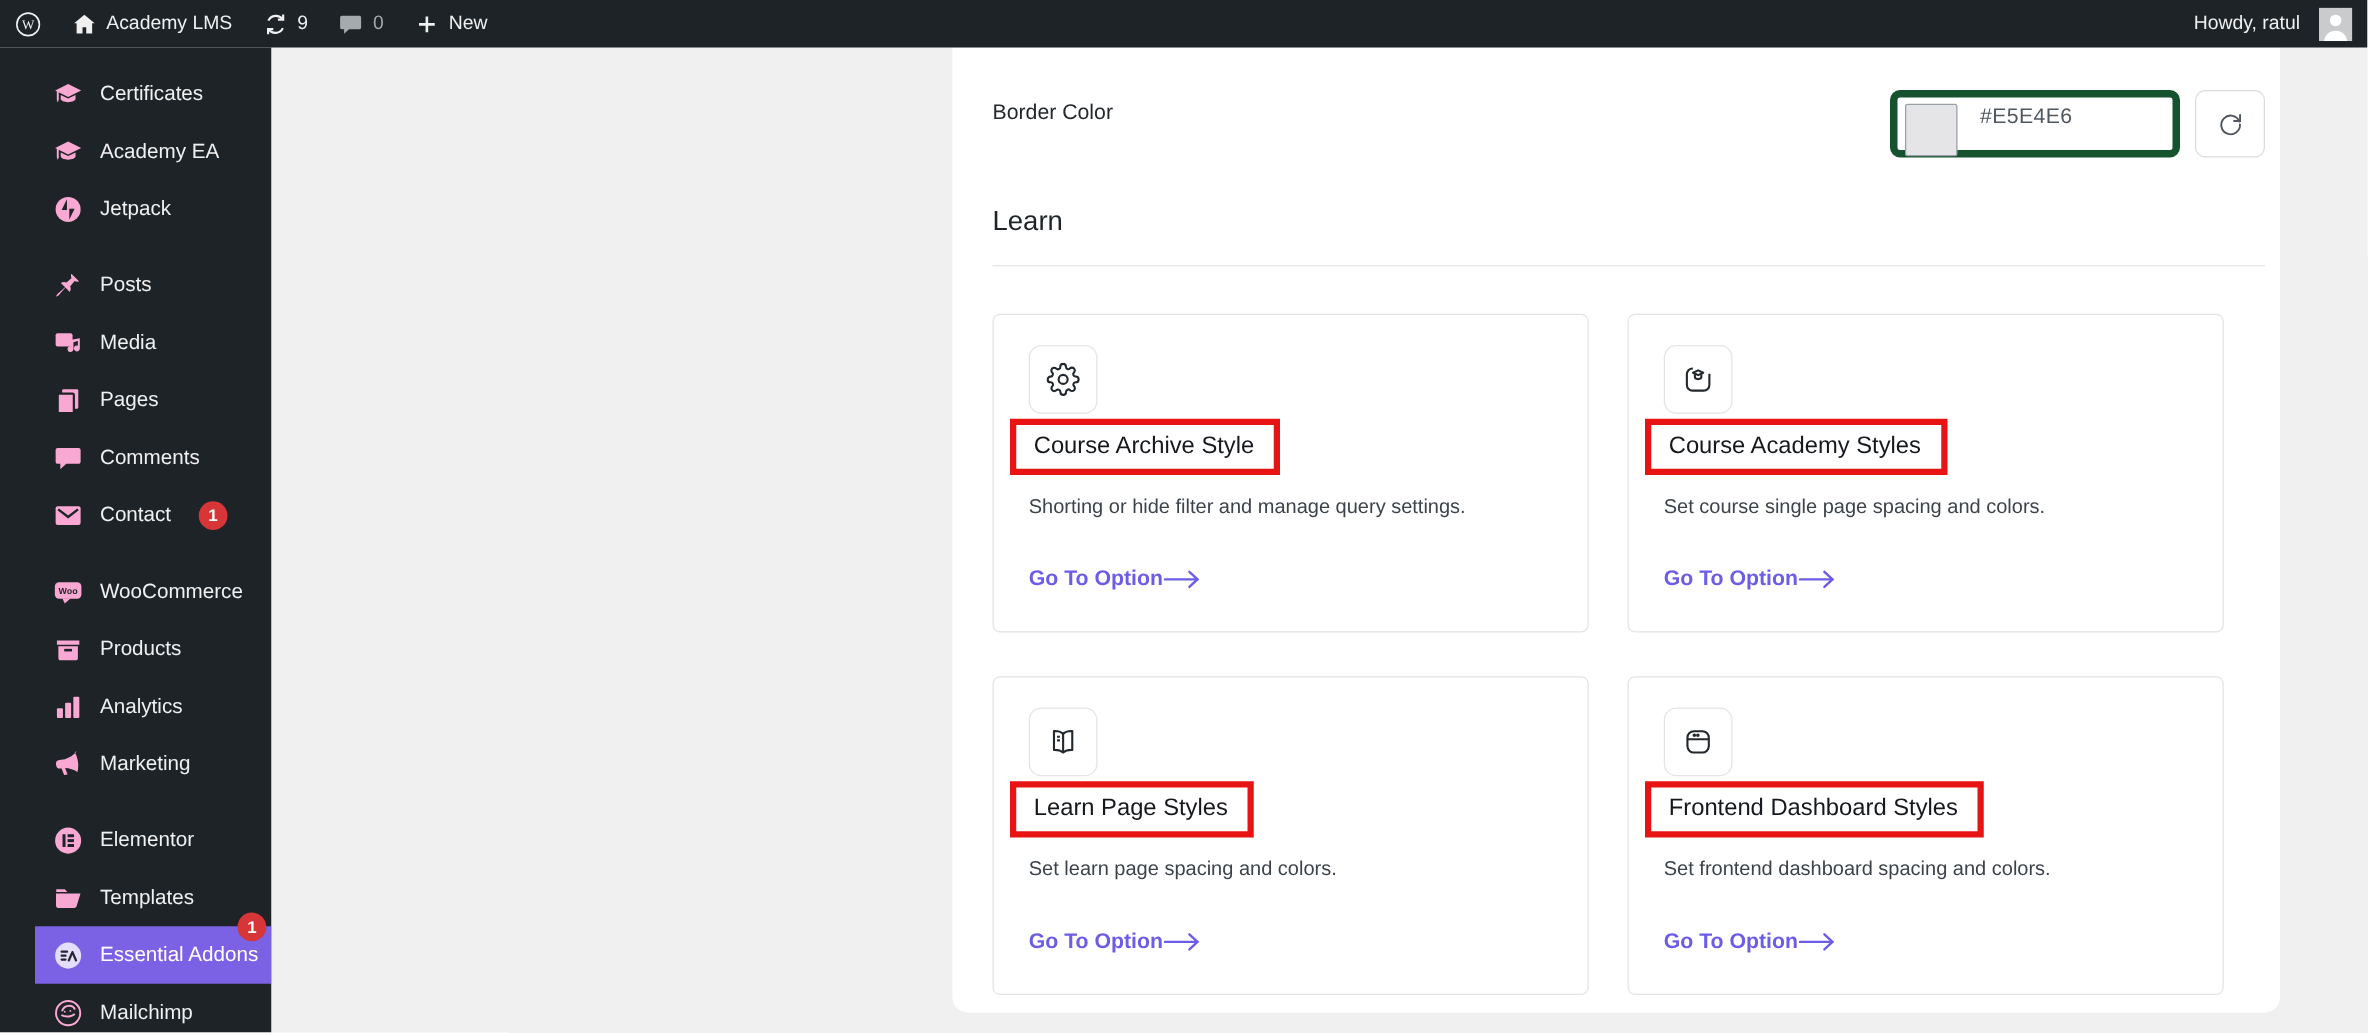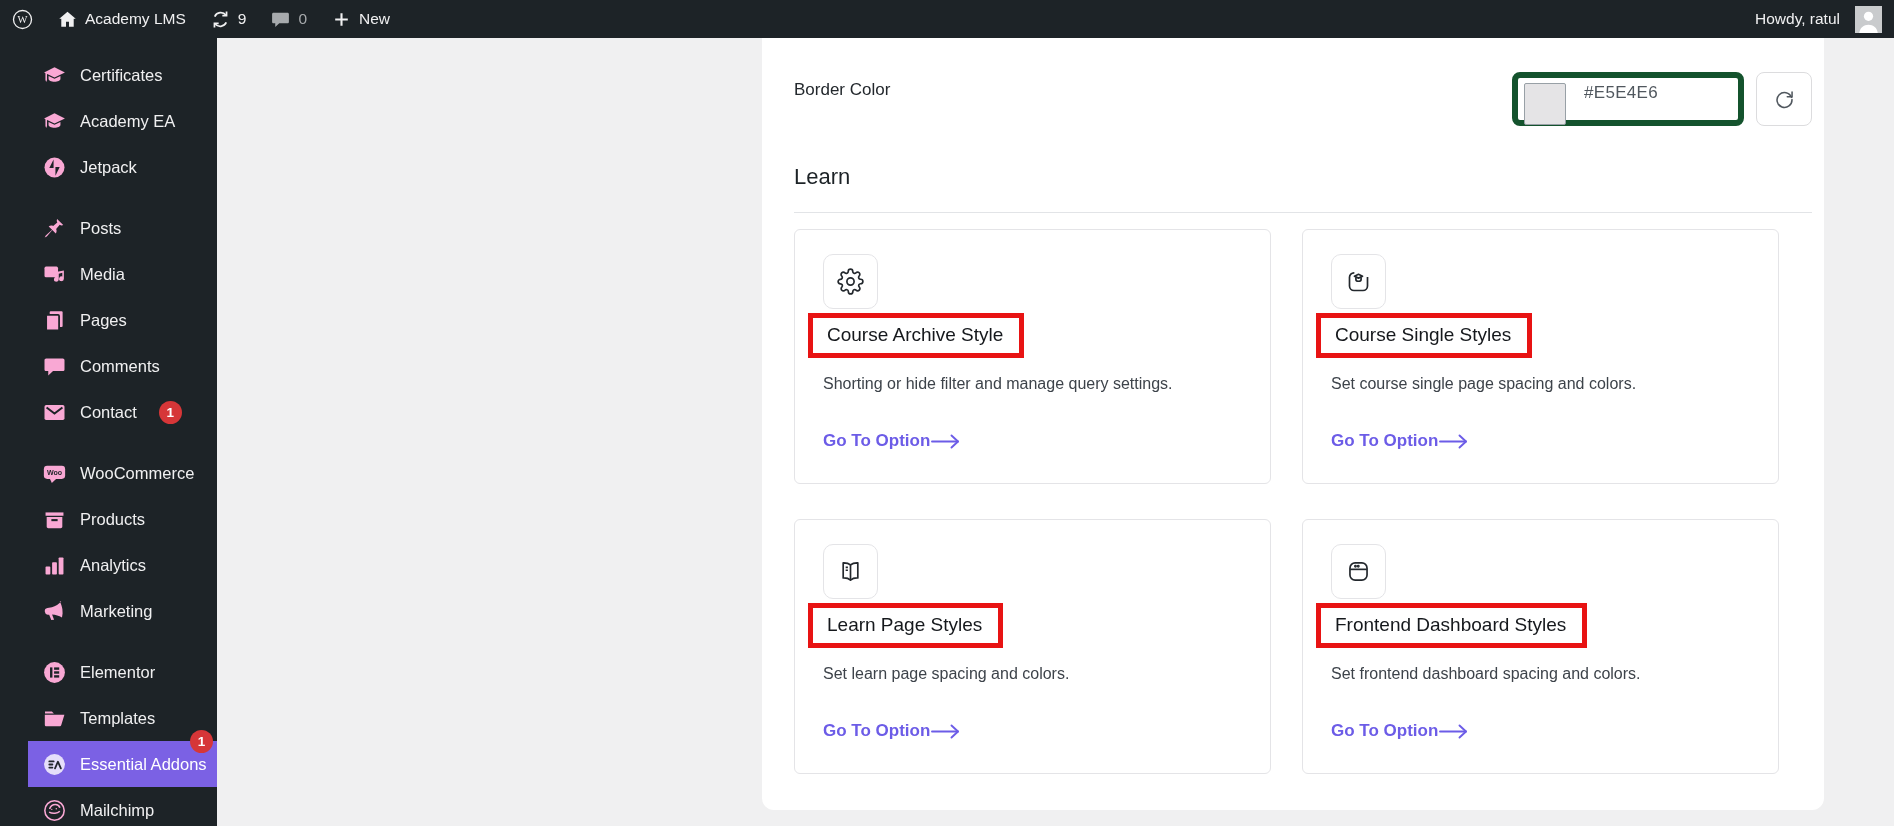--- a/index.html
+++ b/index.html
@@ -84,21 +84,21 @@
     background:#fff; display:flex; align-items:center; justify-content:center; cursor:pointer;
   }
   .reset-btn span { width:23px; height:23px; }
   .reset-btn svg { width:100%; height:100%; }
 
   .section-title { margin-top:38px; font-size:22px; font-weight:500; color:#1d2327; }
   .divider { margin-top:22px; border-top:1px solid #e2e4e7; }
 
   
   .cards {
-    margin-top:16px;
+    margin-top:38px;
     display:grid; grid-template-columns:477px 477px; gap:35px 31px;
   }
   .card {
     height:255px; background:#fff;
     border:1px solid #e4e4e7; border-radius:6px;
     padding:24px 28px 0 28px;
   }
   .card-icon {
     width:55px; height:55px;
     border:1px solid #e4e4e7; border-radius:10px;
@@ -390,21 +390,21 @@
               <path d="M21.5 2.5 28 8.5 21.5 14.5"></path>
             </svg>
           </span>
         </a></div>
       <div class="card"><div class="card-icon">
           <svg viewBox="0 0 24 24" fill="none" stroke="#23282d" stroke-width="1.5">
             <path d="M8.3 4.3H8a4 4 0 0 0-4 4v7.7a4 4 0 0 0 4 4h8a4 4 0 0 0 4-4V8"></path>
             <path d="M8.4 7.3 12 5.6l3.6 1.7L12 9z" stroke-linejoin="round"></path>
             <path d="M9.7 8.3v1.9c0 .9 1 1.6 2.3 1.6s2.3-.7 2.3-1.6V8.3"></path>
           </svg>
-        </div><div class="title-box"><h3 class="card-title">Course Single Styles</h3></div><p class="card-desc">Set course single page spacing and colors.</p><a class="goto">
+        </div><div class="title-box"><h3 class="card-title">Course Academy Styles</h3></div><p class="card-desc">Set course single page spacing and colors.</p><a class="goto">
           <span>Go To Option</span>
           <span class="arrow">
             <svg viewBox="0 0 31 17" fill="none" stroke="currentColor" stroke-width="1.9" stroke-linecap="round" stroke-linejoin="round">
               <path d="M2 8.5h26"></path>
               <path d="M21.5 2.5 28 8.5 21.5 14.5"></path>
             </svg>
           </span>
         </a></div>
       <div class="card"><div class="card-icon">
           <svg viewBox="0 0 24 24" fill="none" stroke="#23282d" stroke-width="1.5" stroke-linejoin="round">

